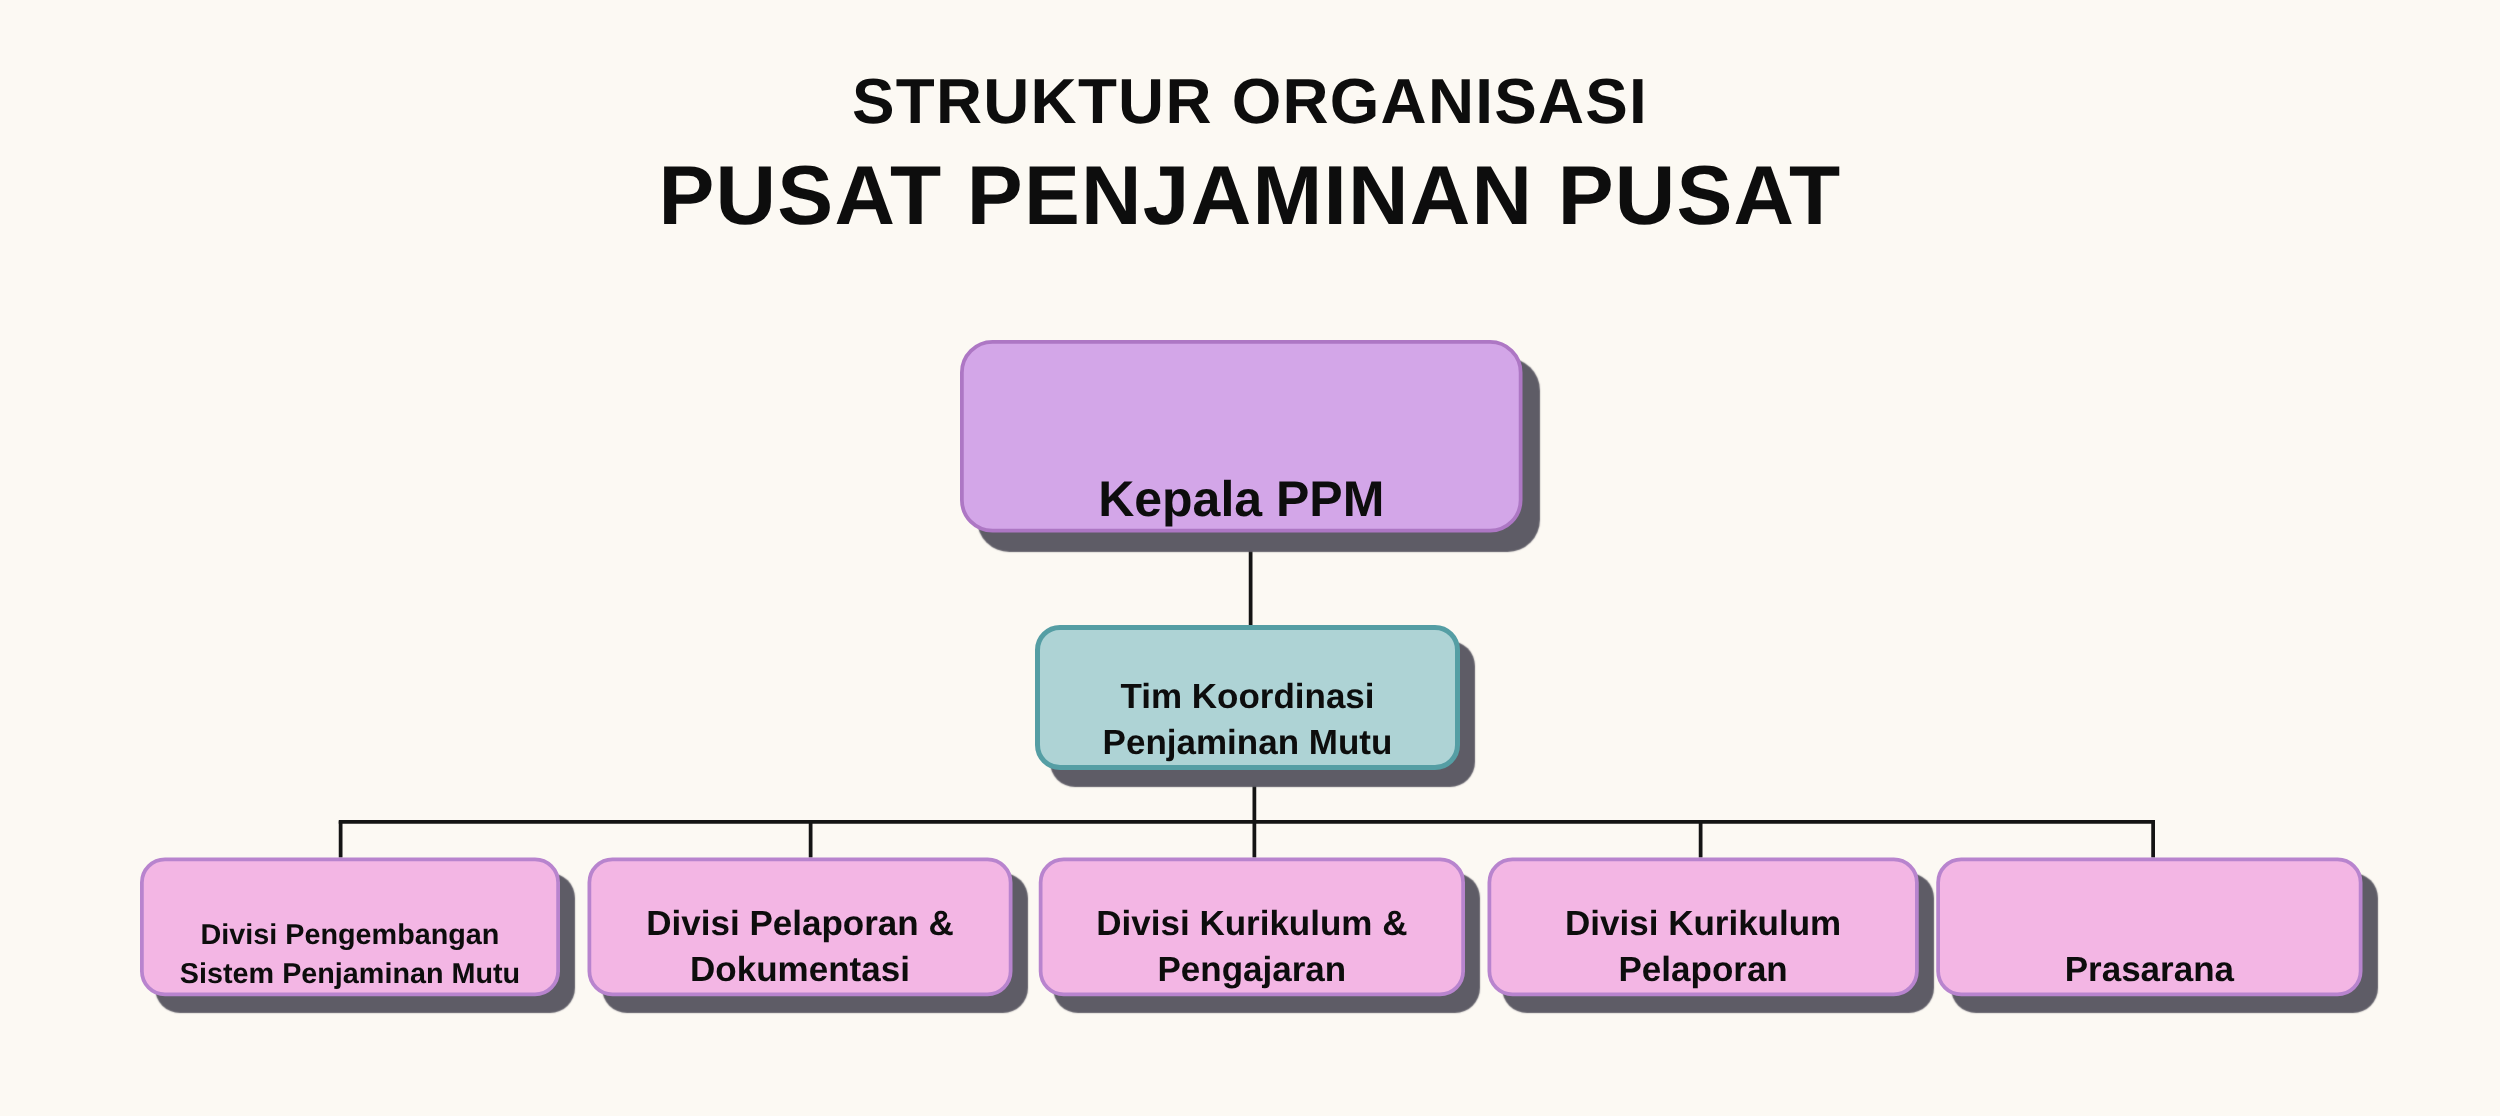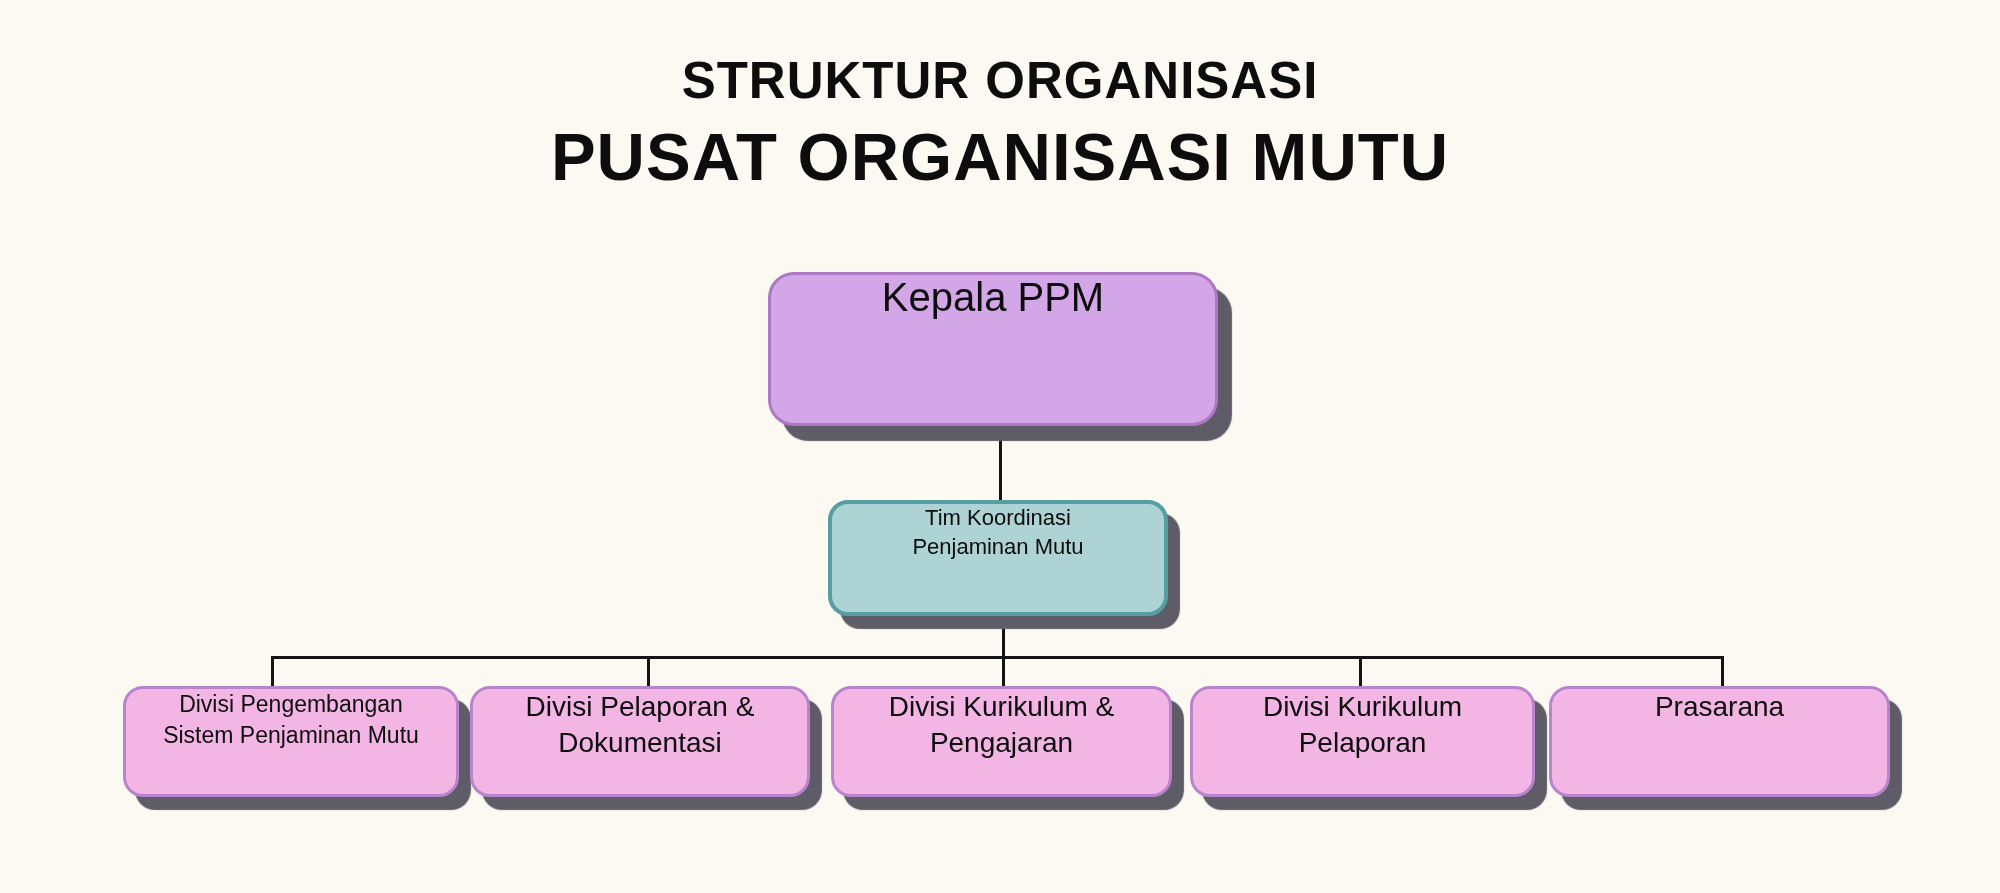--- a/index.html
+++ b/index.html
@@ -48,68 +48,68 @@
   }
   .conn.v { width: 3px; }
   .conn.h { height: 3px; }
   
   .node {
     position: absolute;
     box-sizing: border-box;
     display: flex;
     flex-direction: column;
     align-items: center;
-    justify-content: flex-start;
+    justify-content: flex-end;
     text-align: center;
-    font-weight: normal;
+    font-weight: bold;
     color: var(--text, #0d0d0d);
     z-index: 2;
   }
   .node-root {
     left: 768px; top: 272px; width: 450px; height: 154px;
     background: var(--purple-fill, #d3a6e8);
     border: 3px solid var(--purple-border, #ad77c4);
     border-radius: 26px;
     box-shadow: 14px 15px 1px var(--shadow, #5e5c66);
     font-size: 40px;
   }
   .node-coord {
     left: 828px; top: 500px; width: 340px; height: 116px;
     background: var(--teal-fill, #aed3d5);
     border: 4px solid var(--teal-border, #559ea4);
     border-radius: 20px;
     box-shadow: 12px 13px 1px var(--shadow, #5e5c66);
-    font-size: 22px;
+    font-size: 28px;
     line-height: 1.3;
   }
   .node-division {
     top: 686px; height: 111px;
     background: var(--pink-fill, #f3b6e4);
     border: 3px solid var(--pink-border, #b884ce);
     border-radius: 20px;
     box-shadow: 12px 13px 1px var(--shadow, #5e5c66);
     font-size: 28px;
     line-height: 1.3;
   }
-  .node-division.small { font-size: 23px; line-height: 1.35; margin-left: 11px; }
+  .node-division.small { font-size: 23px; line-height: 1.35; }
   .d1 { left: 112px;  width: 336px; }
   .d2 { left: 470px;  width: 340px; }
   .d3 { left: 831px;  width: 341px; }
   .d4 { left: 1190px; width: 345px; }
   .d5 { left: 1549px; width: 341px; }
   .label-line { display: block; }
 </style>
 </head>
 <body>
 
 <div class="canvas">
 
   <header class="titles">
     <div class="title-sub">STRUKTUR ORGANISASI</div>
-    <div class="title-main">PUSAT ORGANISASI MUTU</div>
+    <div class="title-main">PUSAT PENJAMINAN PUSAT</div>
   </header>
 
   <div class="conn v" style="left:999px; top:426px; height:74px;"></div>
   <div class="conn v" style="left:1002px; top:616px; height:70px;"></div>
   <div class="conn h" style="left:271px; top:656px; width:1453px;"></div>
   <div class="conn v" style="left:271px; top:657px; height:29px;"></div>
   <div class="conn v" style="left:647px; top:657px; height:29px;"></div>
   <div class="conn v" style="left:1359px; top:657px; height:29px;"></div>
   <div class="conn v" style="left:1721px; top:657px; height:29px;"></div>
 

